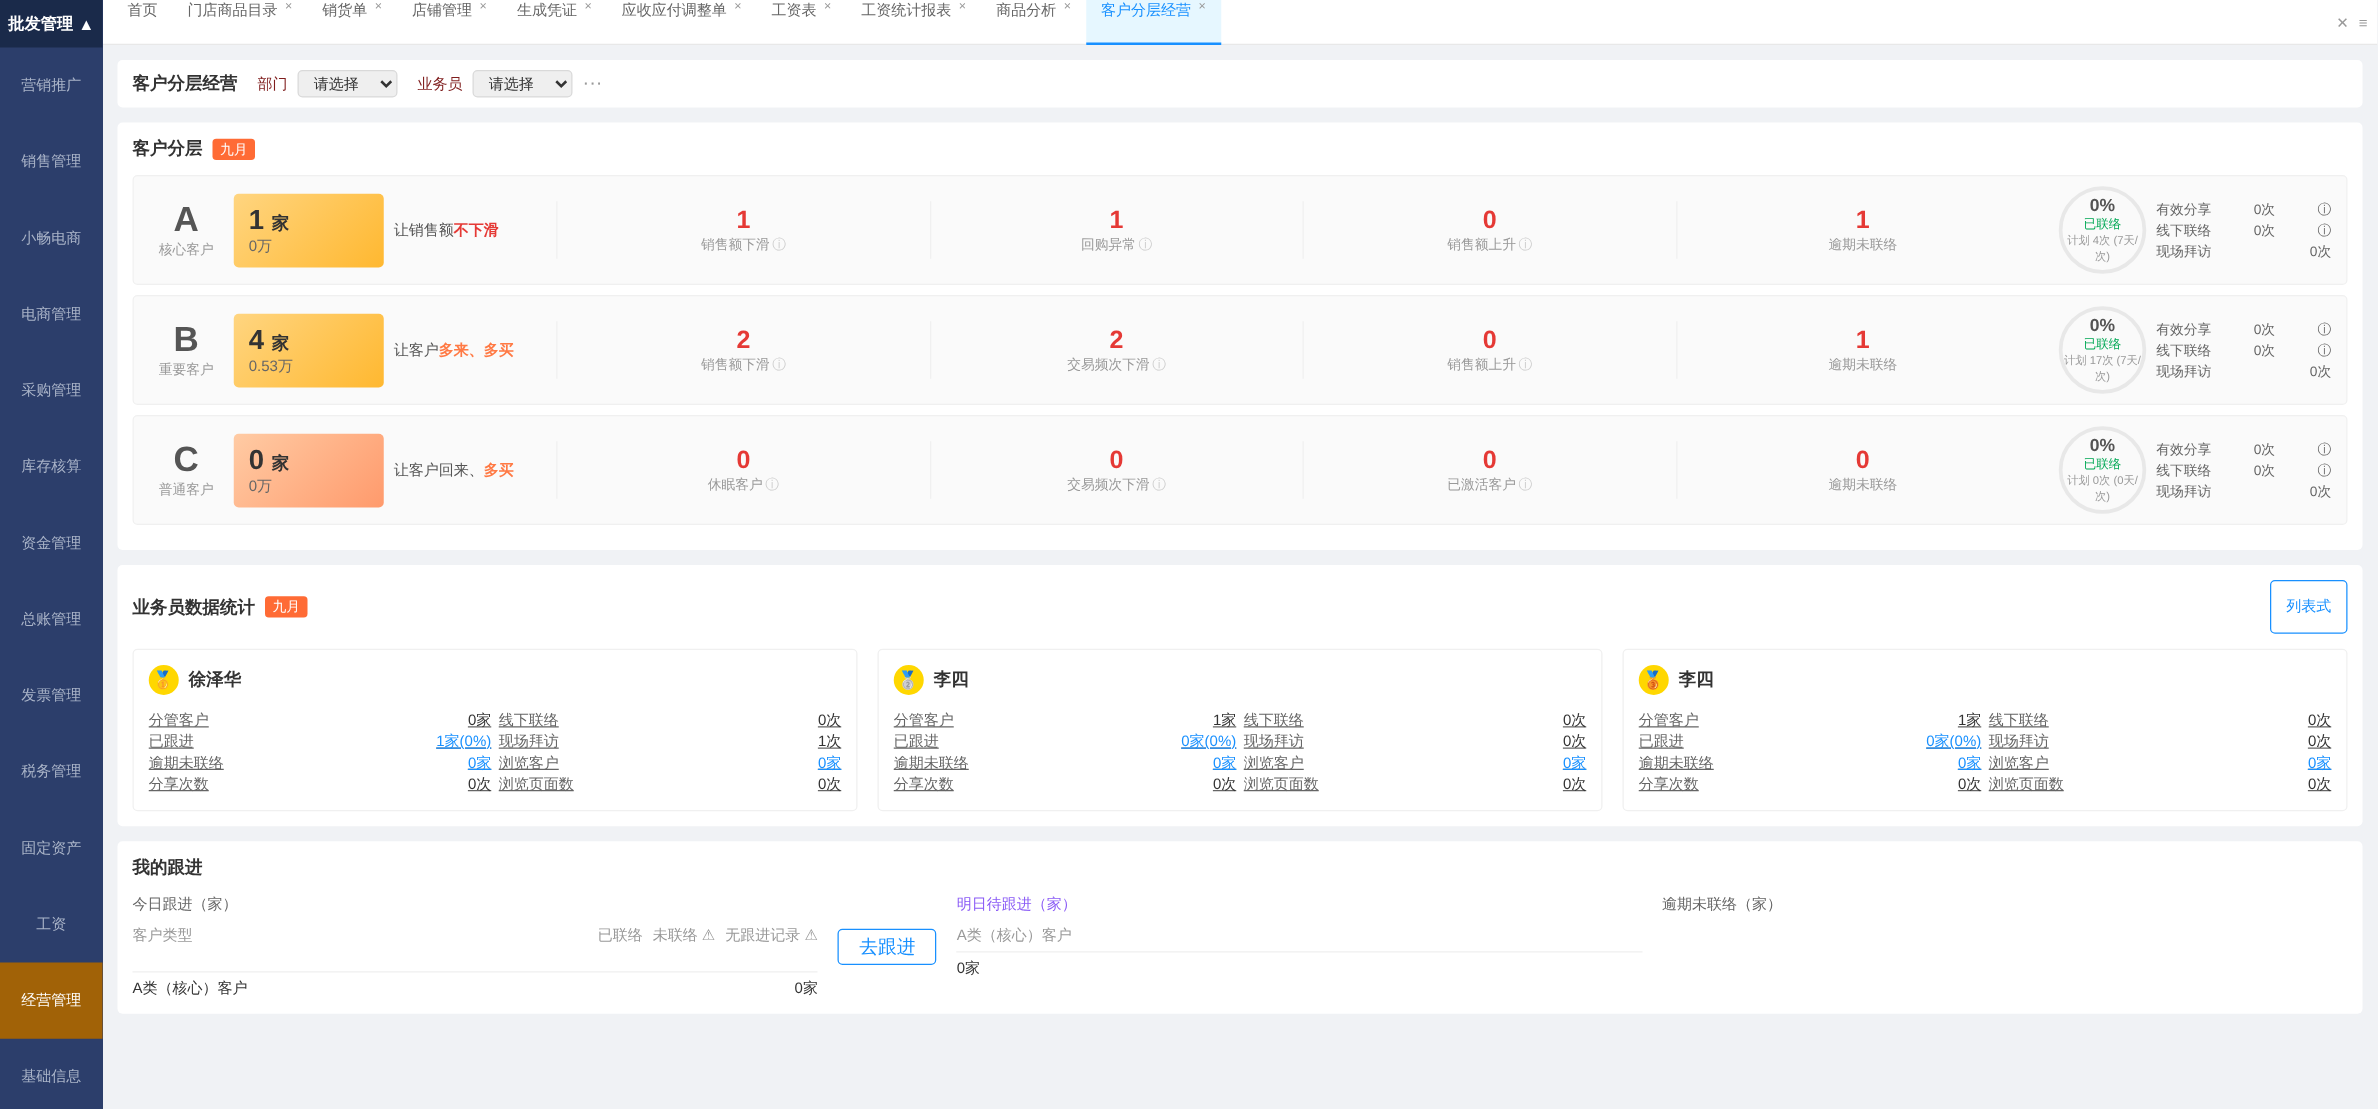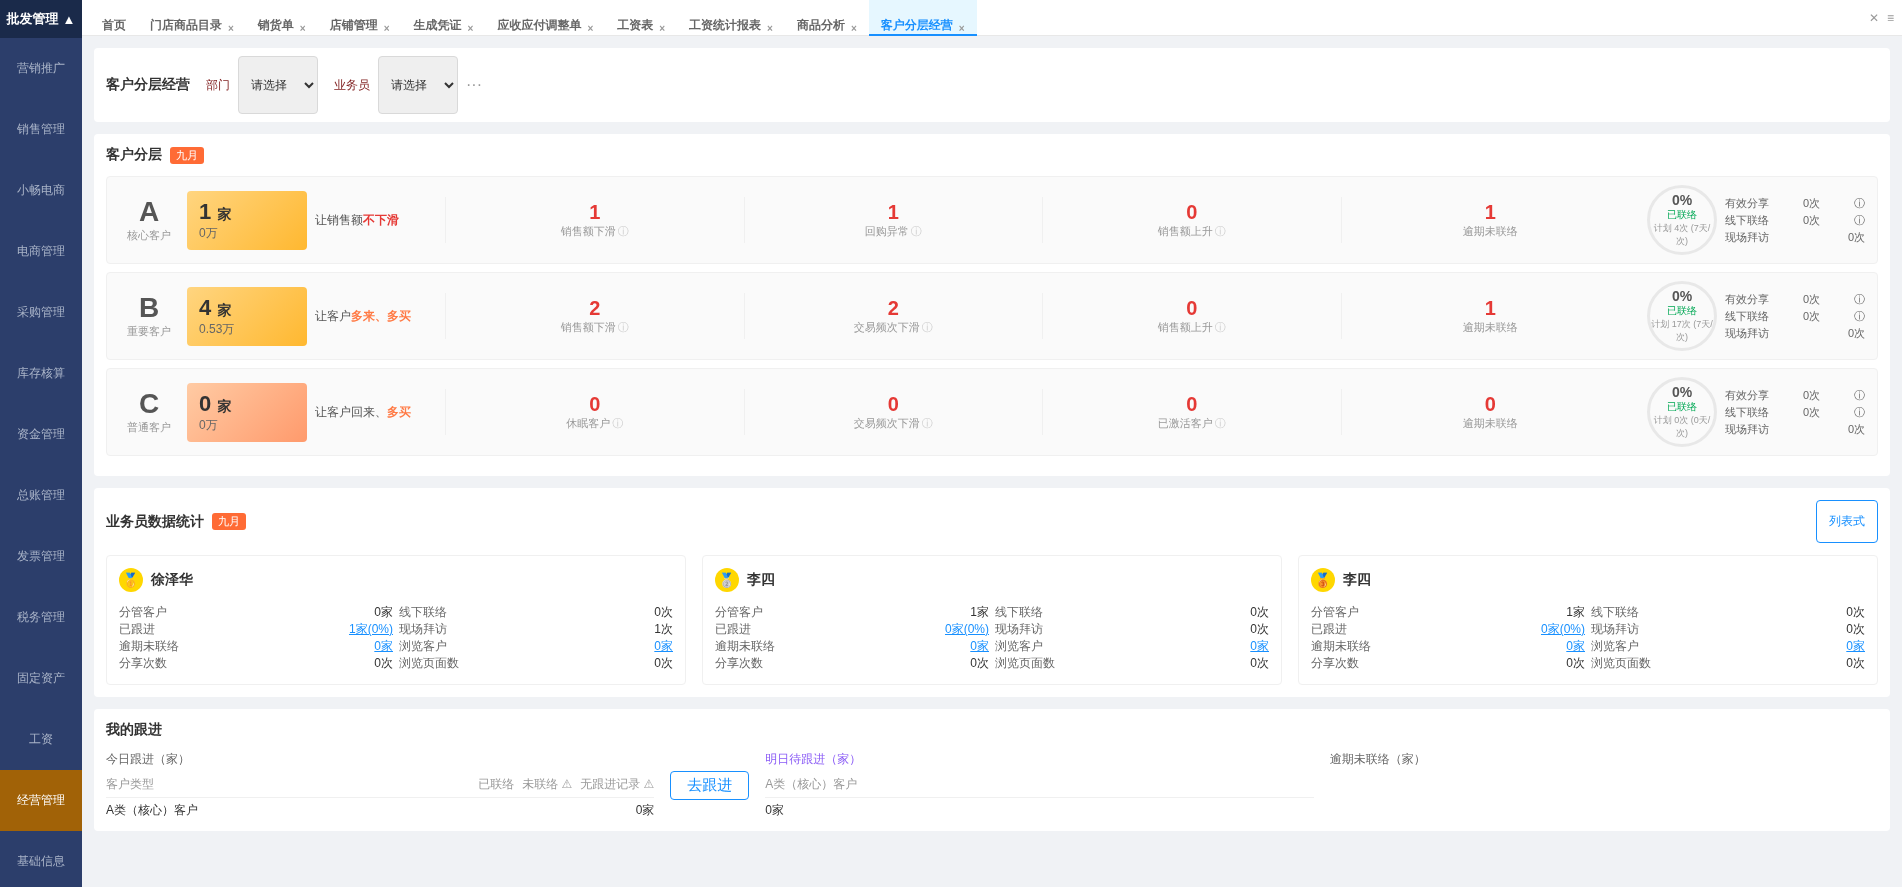--- a/index.html
+++ b/index.html
@@ -58,29 +58,28 @@
       background: #fff;
       display: flex;
       align-items: center;
       border-bottom: 1px solid #e8e8e8;
       height: 36px;
       padding: 0 8px;
       flex-shrink: 0;
     }
     .tab {
       display: flex;
-      align-items: flex-end;
+      align-items: flex-start;
       padding: 0 12px;
       height: 36px;
       font-size: 12px;
       color: #666;
       cursor: pointer;
       border-bottom: 2px solid transparent;
       white-space: nowrap;
-      font-weight: bold;
     }
     .tab.active {
       color: #1890ff;
       border-bottom: 2px solid #1890ff;
       background: #e6f7ff;
     }
     .tab .tab-close {
       margin-left: 6px;
       color: #999;
       font-size: 10px;
@@ -110,21 +109,21 @@
       gap: 16px;
       margin-bottom: 12px;
       border-radius: 4px;
     }
     .page-title { font-size: 14px; font-weight: bold; color: #333; }
     .filter-group { display: flex; align-items: center; gap: 8px; }
     .filter-label { color: #7f1d1d; font-size: 12px; }
     .filter-select {
       border: 1px solid #d9d9d9;
       border-radius: 4px;
-      padding: 20px 8px;
+      padding: 2px 8px;
       font-size: 12px;
       color: #333;
       min-width: 80px;
       cursor: pointer;
     }
     .filter-more { color: #999; cursor: pointer; font-size: 16px; }
 
     
     .section {
       background: #fff;
@@ -269,21 +268,21 @@
       justify-content: center;
       font-size: 14px;
     }
     .staff-name { font-size: 14px; font-weight: bold; color: #333; }
     .staff-stats {
       display: grid;
       grid-template-columns: repeat(2, 1fr);
       gap: 6px;
       font-size: 12px;
     }
-    .staff-stat-row { display: flex; justify-content: space-between; color: #666; }
+    .staff-stat-row { display: flex; justify-content: space-between; color: #666; text-decoration: underline; }
     .staff-stat-val { color: #1890ff; text-decoration: underline; cursor: pointer; }
     .staff-stat-val-plain { color: #333; }
 
     
     .follow-section {
       background: #fff;
       border-radius: 4px;
       padding: 12px;
       margin-bottom: 12px;
     }
@@ -782,21 +781,21 @@
           </div>
         </div>
       </div>
     </div>
 
     <div class="follow-section">
       <div class="follow-header">我的跟进</div>
       <div style="display:grid; grid-template-columns: 1fr auto 1fr 1fr; gap:16px; align-items:start;">
         <div>
           <div style="font-size:12px;color:#666;margin-bottom:8px;">今日跟进（家）</div>
-          <div style="display:flex; gap:8px; font-size:12px; color:#999; border-bottom:1px solid #f0f0f0; padding-bottom:4px; margin-bottom:4px;">
+          <div style="display:flex; gap:8px; font-size:12px; color:#999; border-bottom:1px solid #f0f0f0; padding-bottom:20px; margin-bottom:4px;">
             <span>客户类型</span>
             <span style="margin-left:auto;">已联络</span>
             <span>未联络 ⚠</span>
             <span>无跟进记录 ⚠</span>
           </div>
           <div style="display:flex; gap:8px; font-size:12px; color:#333;">
             <span>A类（核心）客户</span>
             <span style="margin-left:auto;">0家</span>
           </div>
         </div>

